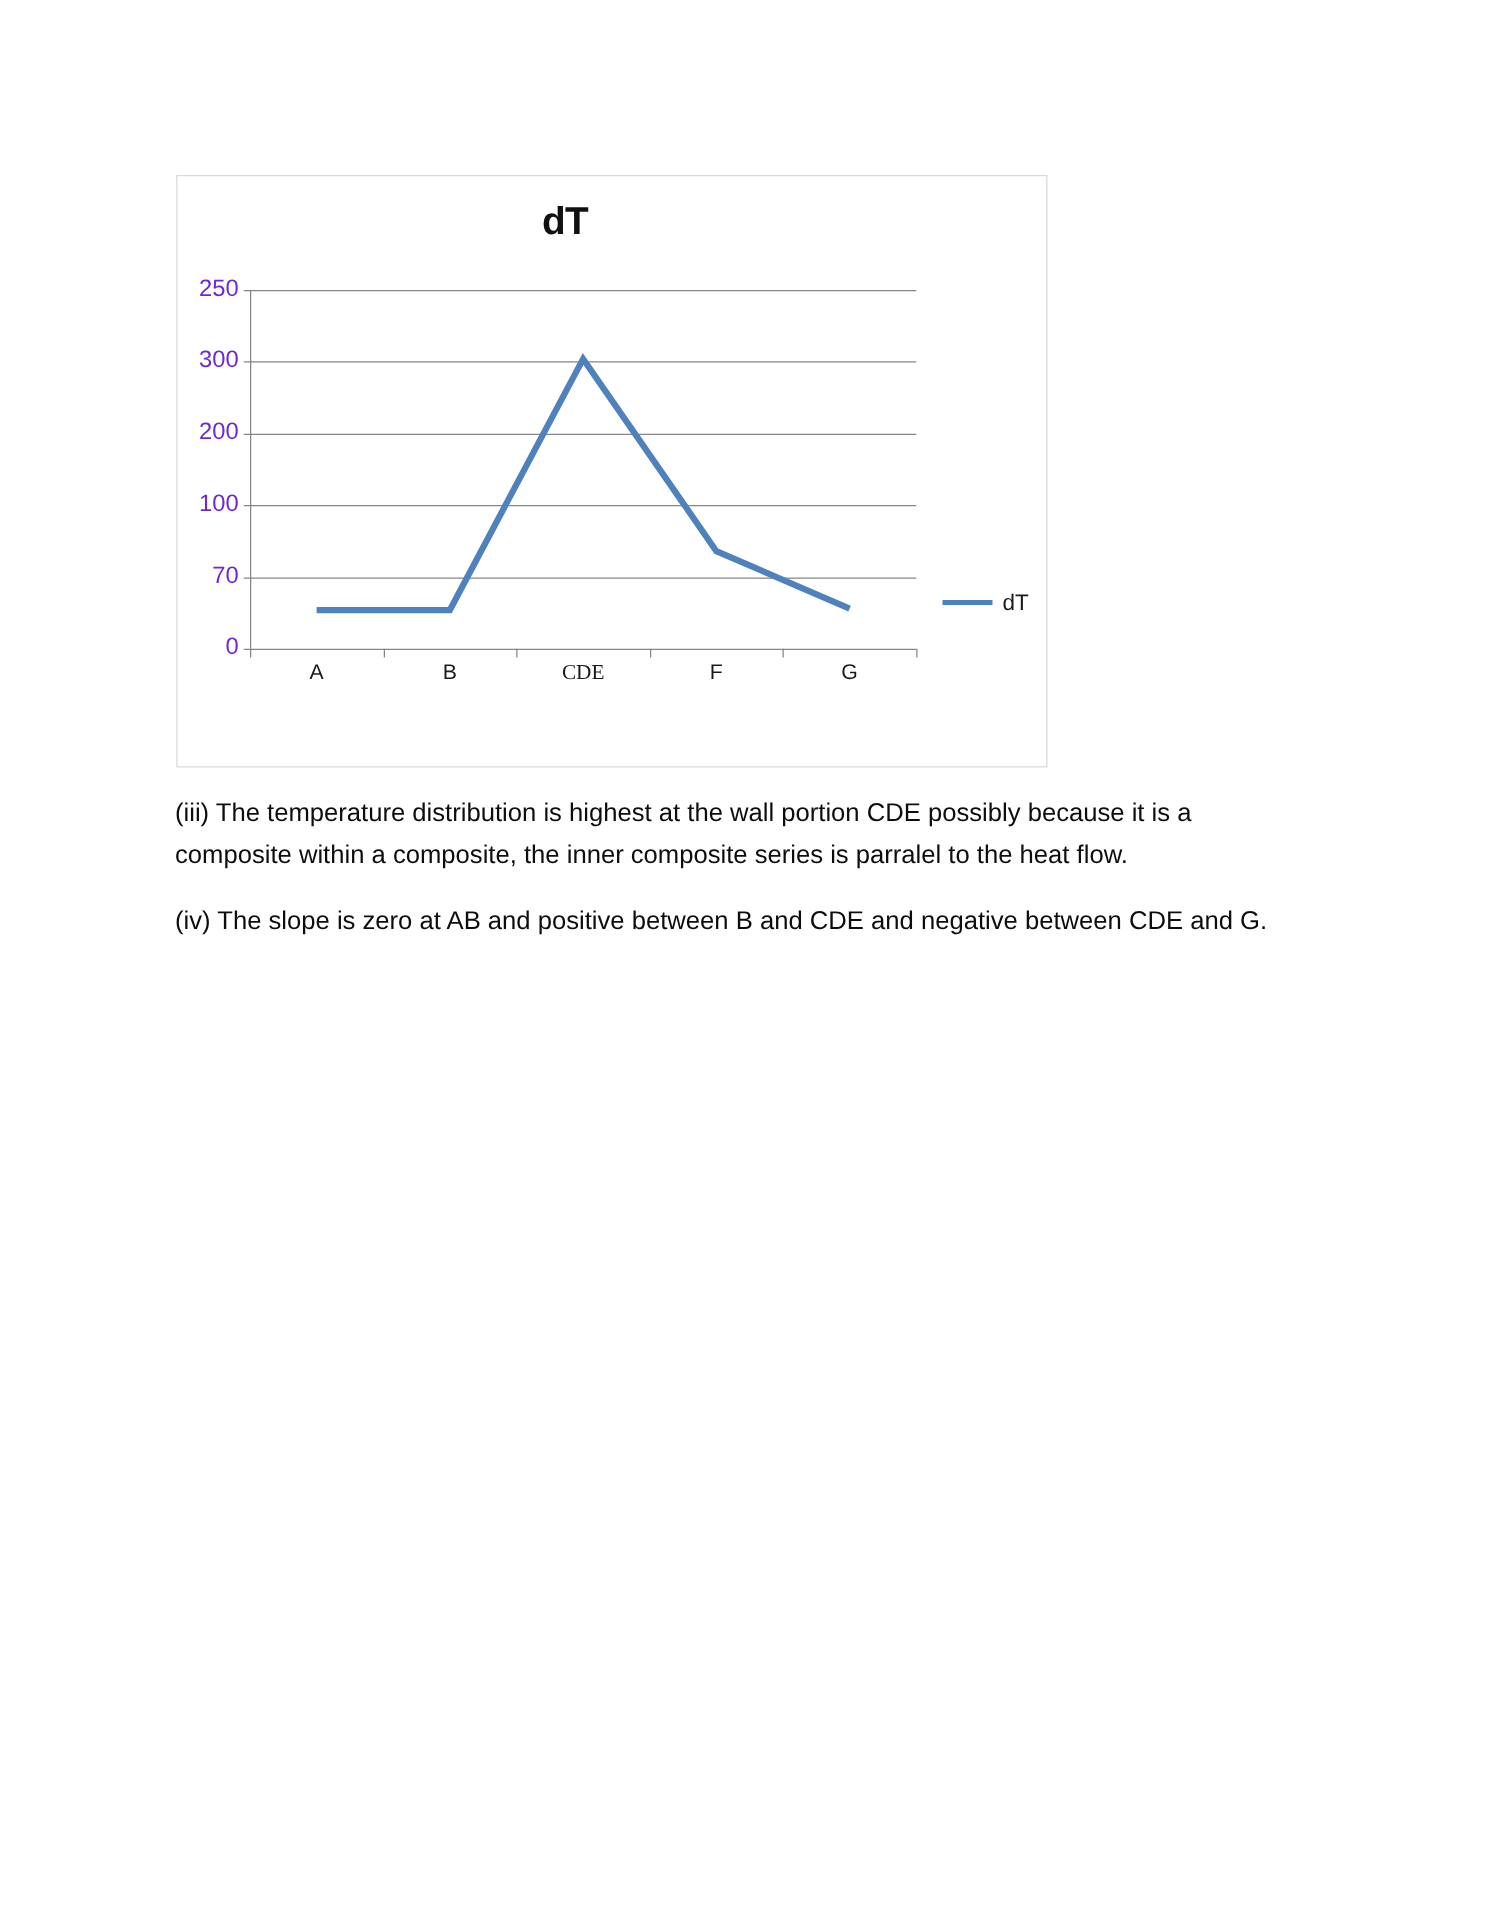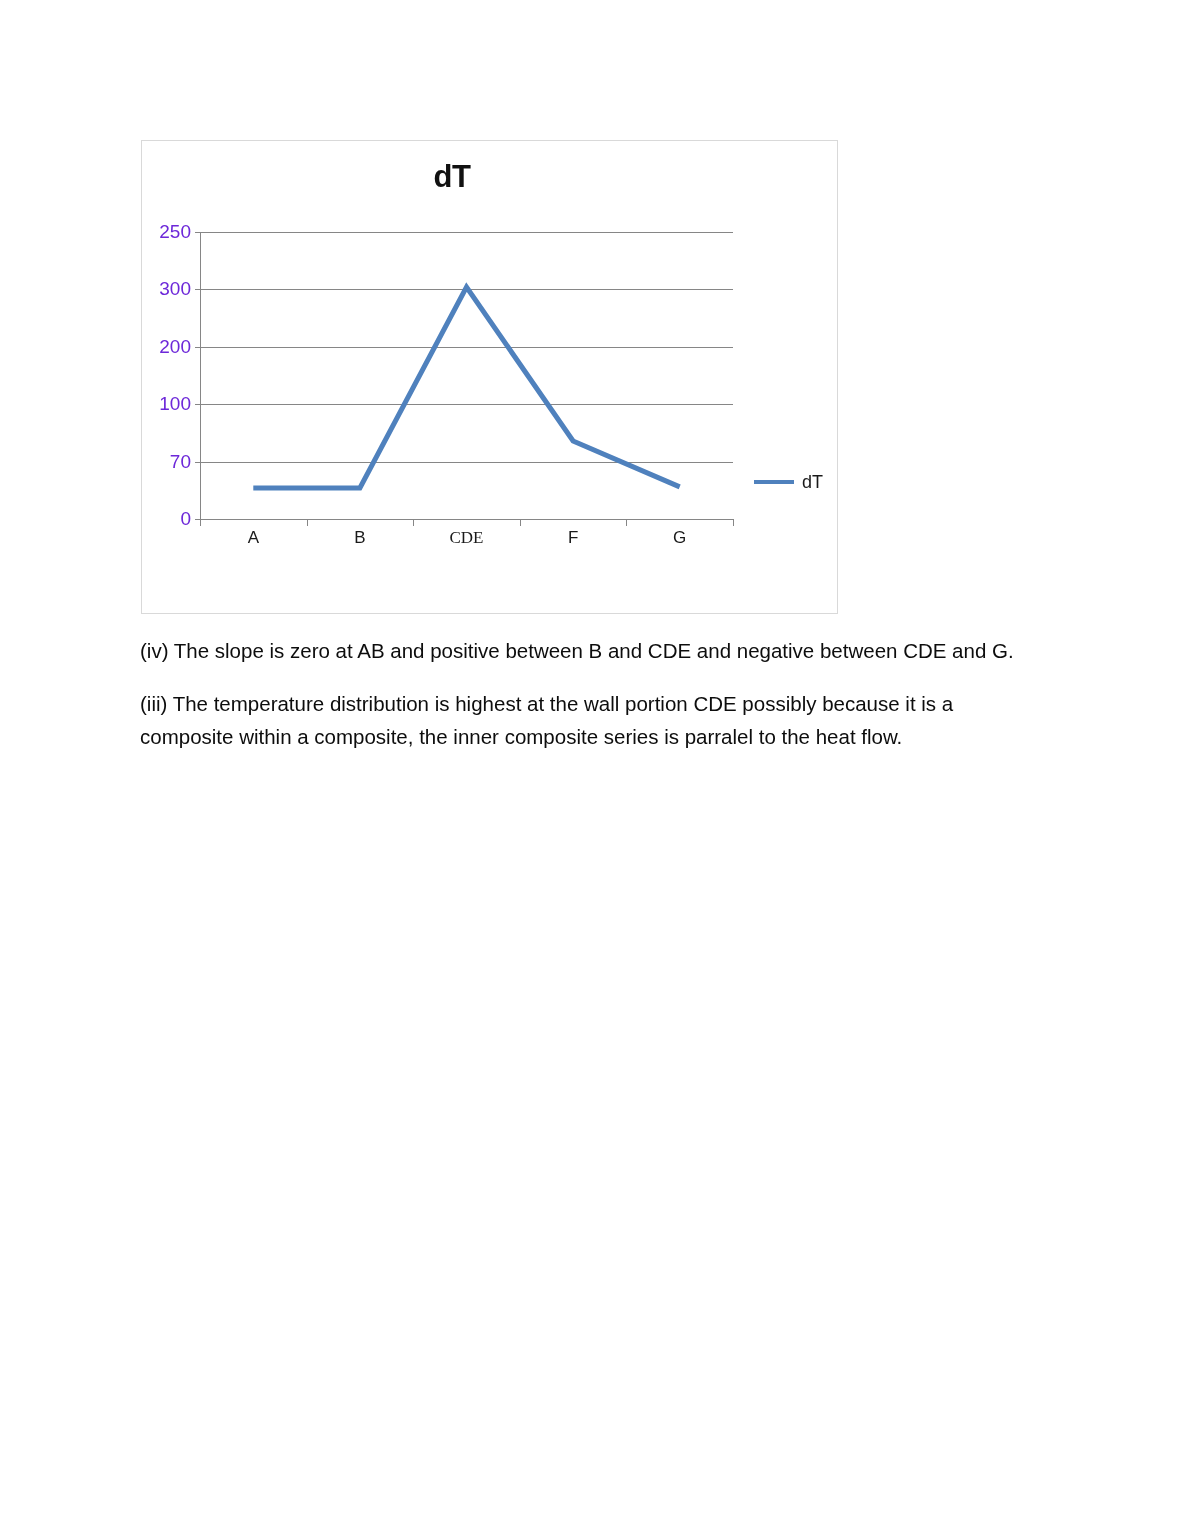--- a/index.html
+++ b/index.html
@@ -215,15 +215,15 @@
   </div>
 
   <div id="chart-legend">
     <span id="legend-swatch" style="background: rgb(79, 129, 189);"></span>
     <span id="legend-label">dT</span>
   </div>
 
 </div>
 
 <div id="body-text">
+  <p class="para">(iii) The temperature distribution is highest at the wall portion CDE possibly because it is a composite within a composite, the inner composite series is parralel to the heat flow.</p>
   <p class="para">(iv) The slope is zero at AB and positive between B and CDE and negative between CDE and G.</p>
-  <p class="para">(iii) The temperature distribution is highest at the wall portion CDE possibly because it is a composite within a composite, the inner composite series is parralel to the heat flow.</p>
 </div>
 
 </body></html>

